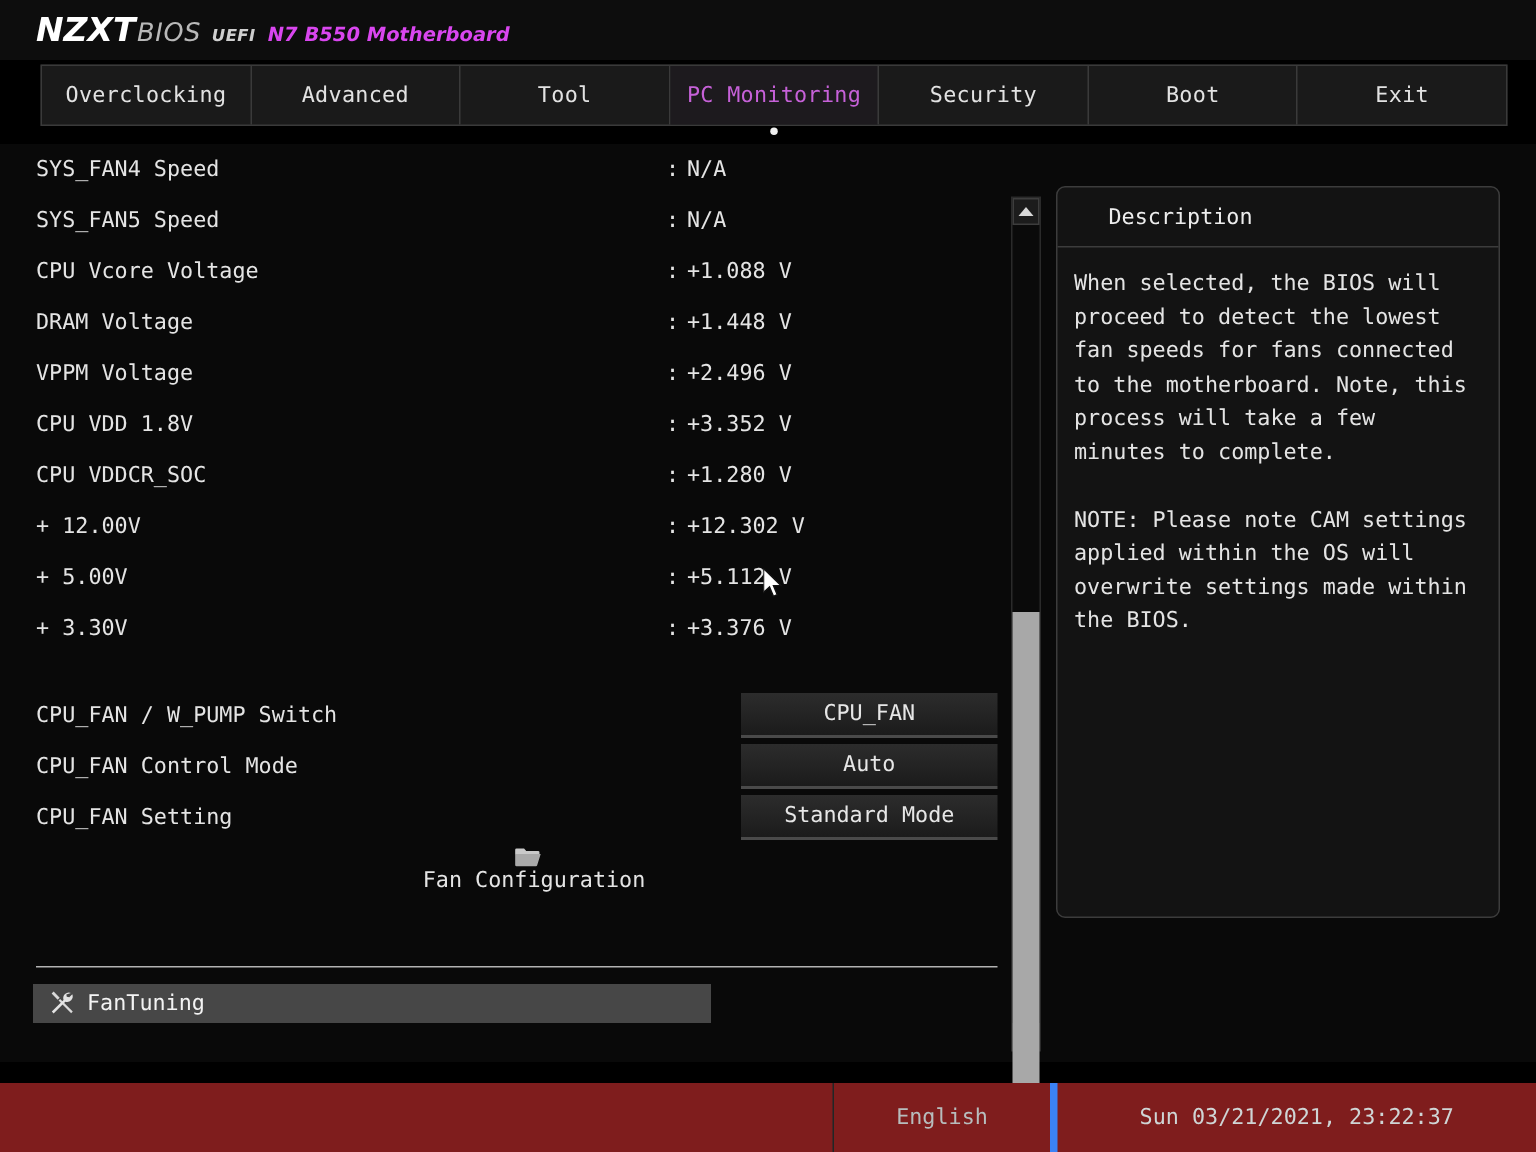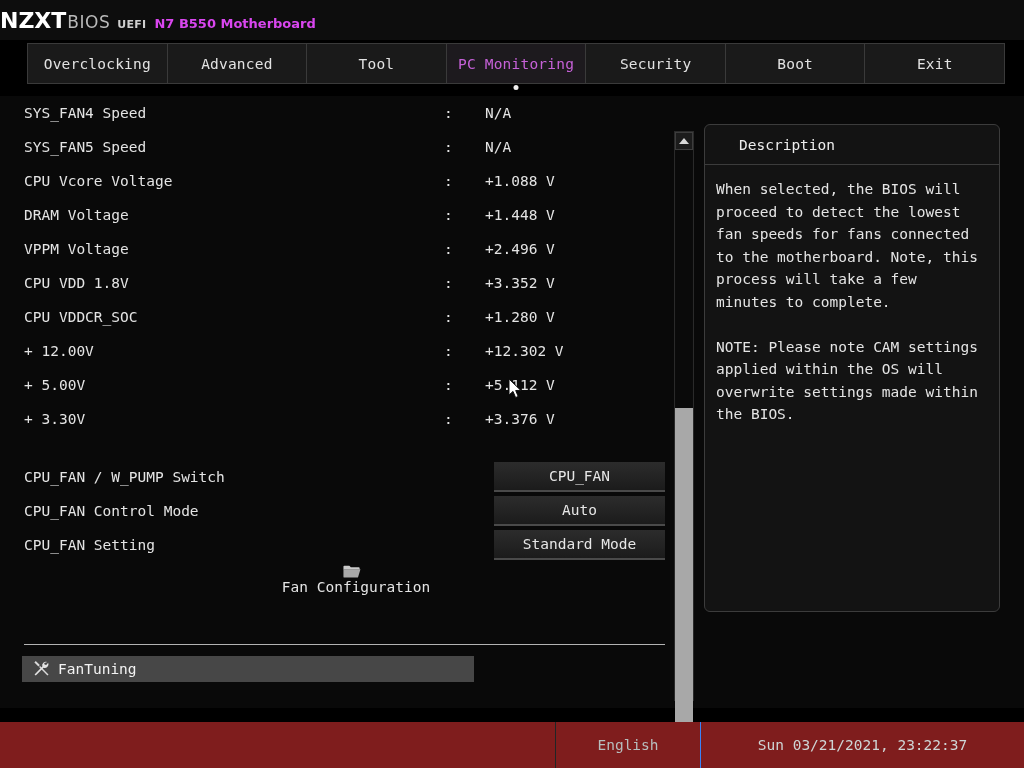--- a/index.html
+++ b/index.html
@@ -13,21 +13,21 @@
     color: #e8e8e8;
     position: relative;
   }
 
   
   #header {
     position: absolute; left: 0; top: 0; width: 1024px; height: 40px;
     background: #0d0d0d;
     display: flex; align-items: center;
   }
-  #brand { display: flex; align-items: baseline; }
+  #brand { margin-left: 24px; display: flex; align-items: baseline; font-style: italic; }
   .brand-nzxt {
     font-family: "DejaVu Sans", sans-serif;
     font-weight: bold; font-size: 22px; letter-spacing: 0px;
     color: #ffffff;
   }
   .brand-bios {
     font-family: "DejaVu Sans", sans-serif;
     font-size: 17px; color: #b9b9b9; letter-spacing: 0.5px;
     margin-left: 1px;
   }
@@ -91,21 +91,20 @@
     white-space: nowrap;
   }
   .row .colon {
     position: absolute; left: 444px;
     font-size: 14.5px; color: #e4e4e4;
   }
   .row .value {
     position: absolute; left: 458px;
     font-size: 14.5px; color: #e4e4e4;
     white-space: nowrap;
-    margin-left: 27px;
   }
 
   .spacer { height: 26px; }
 
   
   .optrow { position: relative; height: 34px; }
   .optrow .label {
     position: absolute; left: 24px; top: 7px;
     font-size: 14.5px; color: #e4e4e4;
     white-space: nowrap;
@@ -205,21 +204,21 @@
     width: 145px; height: 46px;
     display: flex; align-items: center; justify-content: center;
     font-size: 14.5px; color: #b7bdbd;
     border-left: 1px solid #202626;
     cursor: pointer;
   }
   #time-cell {
     width: 324px; height: 46px;
     display: flex; align-items: center; justify-content: center;
     font-size: 14.5px; color: #cfd5d5;
-    border-left: 1px solid #3b82f6;
+    border-left: 5px solid #3b82f6;
   }
 
   
   #cursor {
     position: absolute; left: 509px; top: 379px;
     width: 14px; height: 20px;
     pointer-events: none;
   }
 </style>
 </head>

